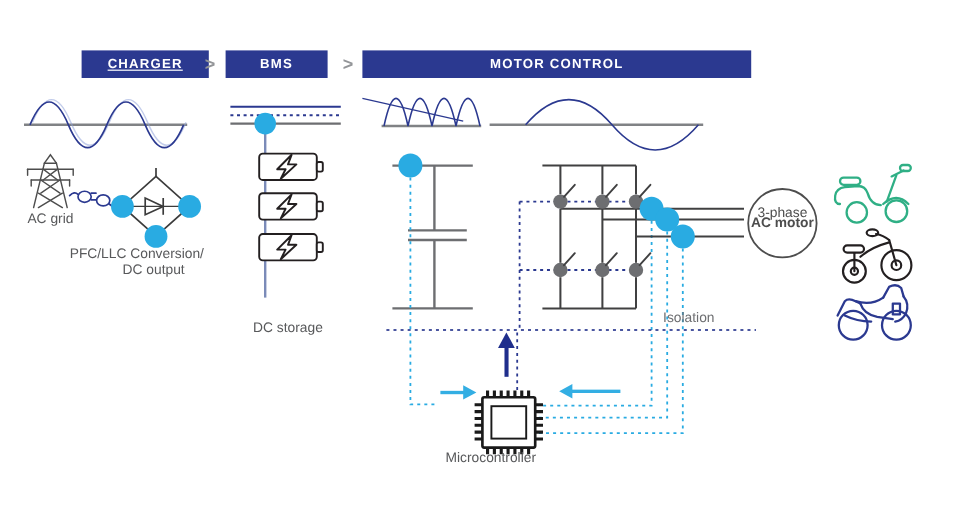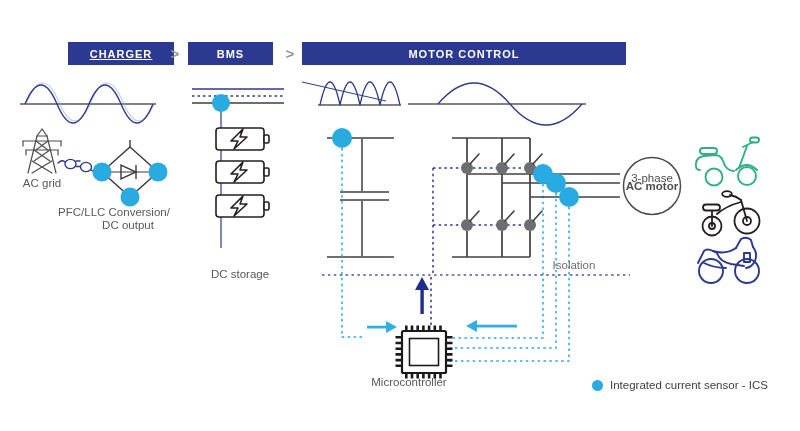--- a/index.html
+++ b/index.html
@@ -255,19 +255,15 @@
   <div class="lbl" style="left:14px;top:177px;width:56px;">AC grid</div>
   <div class="lbl" style="left:44px;top:206px;width:140px;">PFC/LLC Conversion/</div>
   <div class="lbl" style="left:58px;top:219px;width:140px;">DC output</div>
   <div class="lbl" style="left:190px;top:268px;width:100px;">DC storage</div>
   <div class="lbl" style="left:543px;top:259px;width:62px;text-align:center;color:#6D6E71;">Isolation</div>
   <div class="lbl" style="left:348px;top:376px;width:122px;">Microcontroller</div>
   <div class="lbl" style="left:617px;top:172px;width:70px;color:#4D4D4D;">3-phase</div>
   <div class="lbl" style="left:617px;top:180px;width:70px;color:#4D4D4D;font-weight:bold;">AC motor</div>
 
   <div class="legend">
-    <div class="legend-row">
-      <span class="legend-dot dot-ics"></span>
-      <span class="legend-label">Integrated current sensor - ICS</span>
-    </div>
   </div>
 
 </div>
 
 </body></html>

